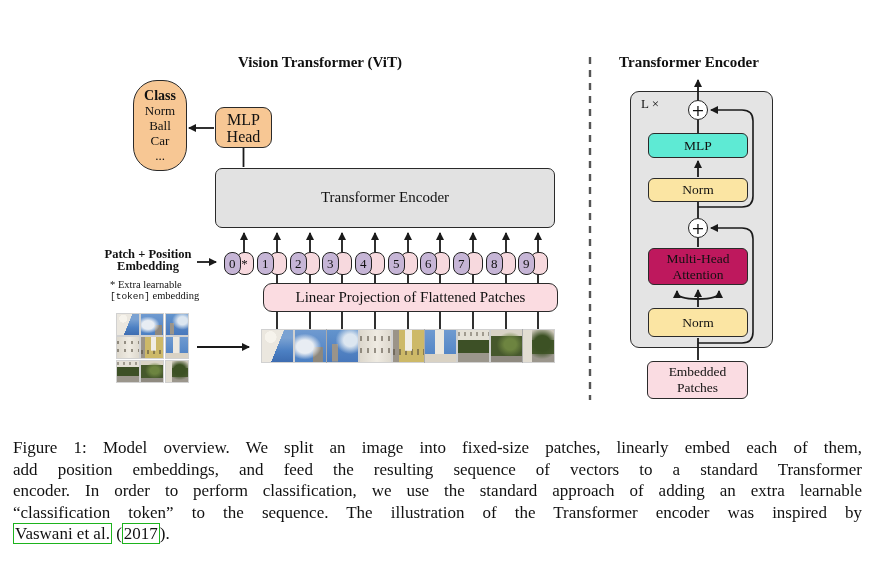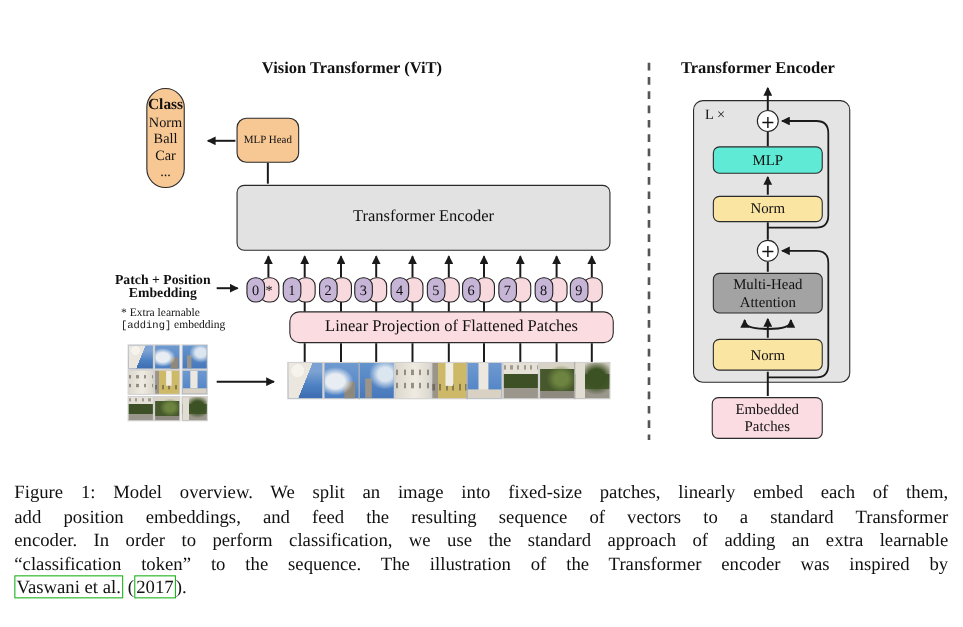--- a/index.html
+++ b/index.html
@@ -4,33 +4,33 @@
 <style>
   html,body{margin:0;padding:0;background:#ffffff;}
   #canvas{position:relative;width:875px;height:570px;background:#fff;overflow:hidden;
           font-family:"Liberation Serif", serif;color:#111;padding-left:40px;}
   .abs{position:absolute;}
   svg.wires{position:absolute;left:0;top:0;z-index:2;}
 
   .diagram-title{font-weight:bold;font-size:15px;text-align:center;z-index:3;}
 
   .box{position:absolute;box-sizing:border-box;border:1.6px solid #2a2a2a;text-align:center;z-index:3;}
-  .class-pill{left:133px;top:80px;width:35px;height:91px;border-radius:24px;background:#F7C794;
+  .class-pill{left:133px;top:80px;width:54px;height:91px;border-radius:24px;background:#F7C794;
               font-size:13px;line-height:15px;padding-top:7px;}
   .class-pill .t{font-weight:bold;font-size:14px;}
   .mlp-head{left:215px;top:107px;width:57px;height:41px;border-radius:9px;background:#F7C794;
-            font-size:10px;line-height:17px;display:flex;align-items:center;justify-content:center;}
+            font-size:16px;line-height:17px;display:flex;align-items:center;justify-content:center;}
   .enc-left{left:215px;top:168px;width:340px;height:60px;border-radius:7px;background:#E2E2E2;
             font-size:15px;line-height:57px;}
   .linear{left:263px;top:283px;width:295px;height:29px;border-radius:9px;background:#FBDCE1;
           font-size:15px;line-height:27px;}
   .enc-container{left:630px;top:91px;width:143px;height:257px;border-radius:9px;background:#E4E4E4;z-index:1;}
   .mlp-box{left:648px;top:133px;width:100px;height:25px;border-radius:6px;background:#5eead4;font-size:13.5px;line-height:23px;}
   .norm1{left:648px;top:178px;width:100px;height:24px;border-radius:6px;background:#FBE5A3;font-size:13.5px;line-height:22px;}
-  .mha{left:648px;top:248px;width:100px;height:37px;border-radius:6px;background:#a3a3a3;font-size:13.5px;line-height:16px;padding-top:2px;}
+  .mha{left:648px;top:248px;width:100px;height:37px;border-radius:6px;background:#be185d;font-size:13.5px;line-height:16px;padding-top:2px;}
   .norm2{left:648px;top:308px;width:100px;height:29px;border-radius:6px;background:#FBE5A3;font-size:13.5px;line-height:27px;}
   .embedded{left:647px;top:361px;width:101px;height:38px;border-radius:6px;background:#FADCE2;font-size:13.5px;line-height:16px;padding-top:2px;}
   .plus-circle{position:absolute;width:20px;height:20px;border-radius:50%;background:#fff;border:1.6px solid #222;
                z-index:3;font-size:16px;line-height:19px;text-align:center;box-sizing:border-box;font-family:"DejaVu Sans",sans-serif;}
   .lx{left:641px;top:96px;font-size:13px;z-index:3;}
 
   .pair{position:absolute;top:252px;width:30px;height:23px;z-index:3;}
   .pill{position:absolute;top:0;height:23px;box-sizing:border-box;border:1.4px solid #222;border-radius:8px;
         text-align:center;font-size:13px;line-height:21px;}
   .pill.purple{left:0;width:16.5px;background:#C6B5D6;z-index:2;}
@@ -160,21 +160,21 @@
   <div class="box mlp-head">MLP Head</div>
 
   <div class="box enc-left">Transformer Encoder</div>
 
   <div class="abs pp-label">
     <div>Patch + Position</div>
     <div>Embedding</div>
   </div>
   <div class="abs footnote">
     <div>* Extra learnable</div>
-    <div><span class="mono">[adding]</span><span> embedding</span></div>
+    <div><span class="mono">[token]</span><span> embedding</span></div>
   </div>
 
   <div class="pair" style="left:224px;">
     <div class="pill pink">*</div>
     <div class="pill purple">0</div>
   </div>
   <div class="pair" style="left:257px;">
     <div class="pill pink"></div>
     <div class="pill purple">1</div>
   </div>

